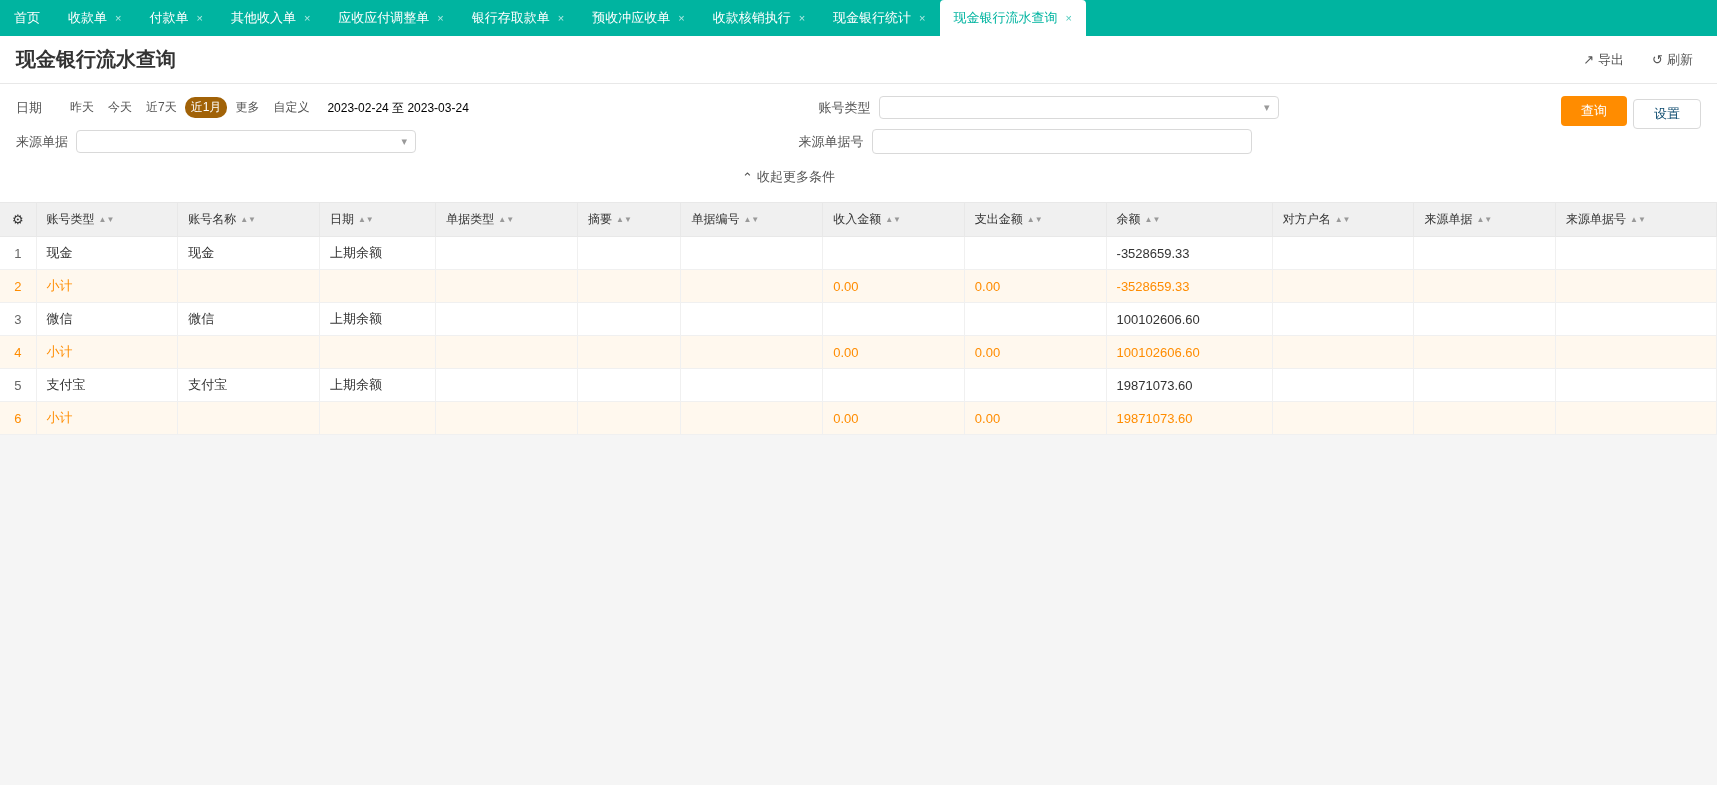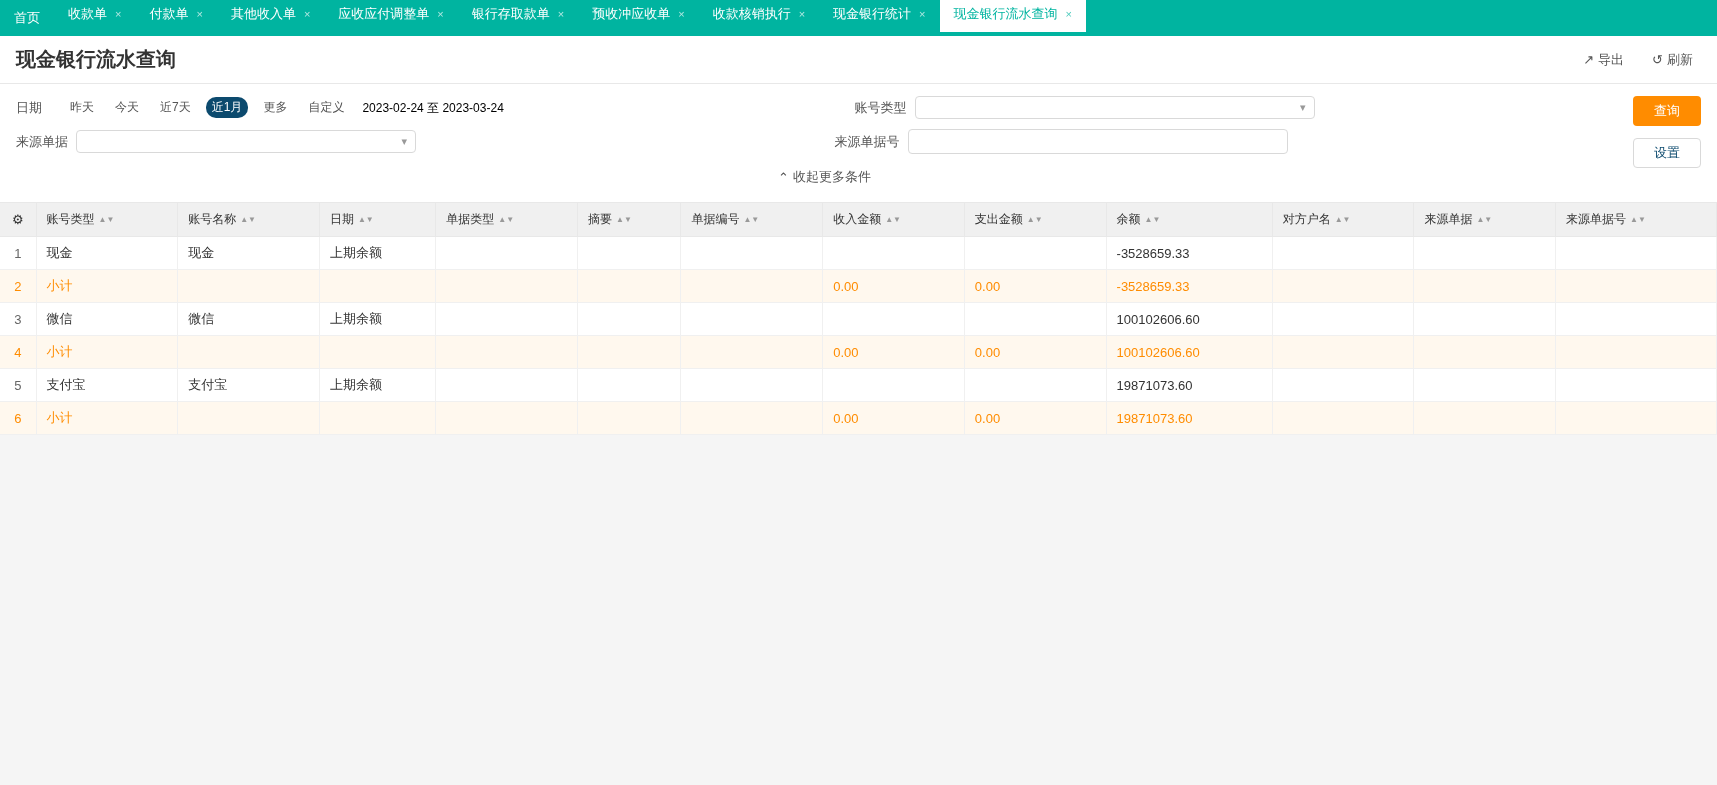--- a/index.html
+++ b/index.html
@@ -2,21 +2,21 @@
 <html><head>
   <meta charset="utf-8">
   <style>
     * { box-sizing: border-box; margin: 0; padding: 0; font-family: 'Microsoft YaHei', Arial, sans-serif; font-size: 13px; }
     body { background: #f5f5f5; min-height: 785px; }
 
     
     .top-nav {
       background: #00b4a0;
       display: flex;
-      align-items: flex-end;
+      align-items: center;
       height: 36px;
       padding: 0 0;
       overflow: hidden;
     }
     .nav-item {
       color: #fff;
       padding: 0 14px;
       height: 36px;
       line-height: 36px;
       cursor: pointer;
@@ -90,32 +90,32 @@
     }
     .filter-label {
       color: #555;
       min-width: 40px;
       margin-right: 8px;
       white-space: nowrap;
     }
     .date-options {
       display: flex;
       align-items: center;
-      gap: 9px;
+      gap: 2px;
       margin-right: 8px;
     }
     .date-opt {
       color: #555;
       cursor: pointer;
       padding: 2px 6px;
       border-radius: 10px;
       font-size: 12px;
     }
     .date-opt.active {
-      background: #0c4a6e;
+      background: #a16207;
       color: #fff;
       border-radius: 10px;
     }
     .date-range {
       color: #000000;
       font-size: 12px;
       margin-left: 4px;
     }
     .filter-select {
       border: 1px solid #d9d9d9;
@@ -166,23 +166,24 @@
       background: #fff;
       color: #0c4a6e;
       border: 1px solid #d9d9d9;
       border-radius: 4px;
       padding: 5px 20px;
       cursor: pointer;
       font-size: 13px;
     }
     .action-buttons {
       display: flex;
-      flex-direction: column;
+      flex-direction: row;
       gap: 6px;
       margin-left: auto;
+      align-items: center;
     }
     .collapse-bar {
       display: flex;
       justify-content: center;
       align-items: center;
       padding: 4px 0;
       cursor: pointer;
       color: #555;
       font-size: 12px;
       gap: 4px;

